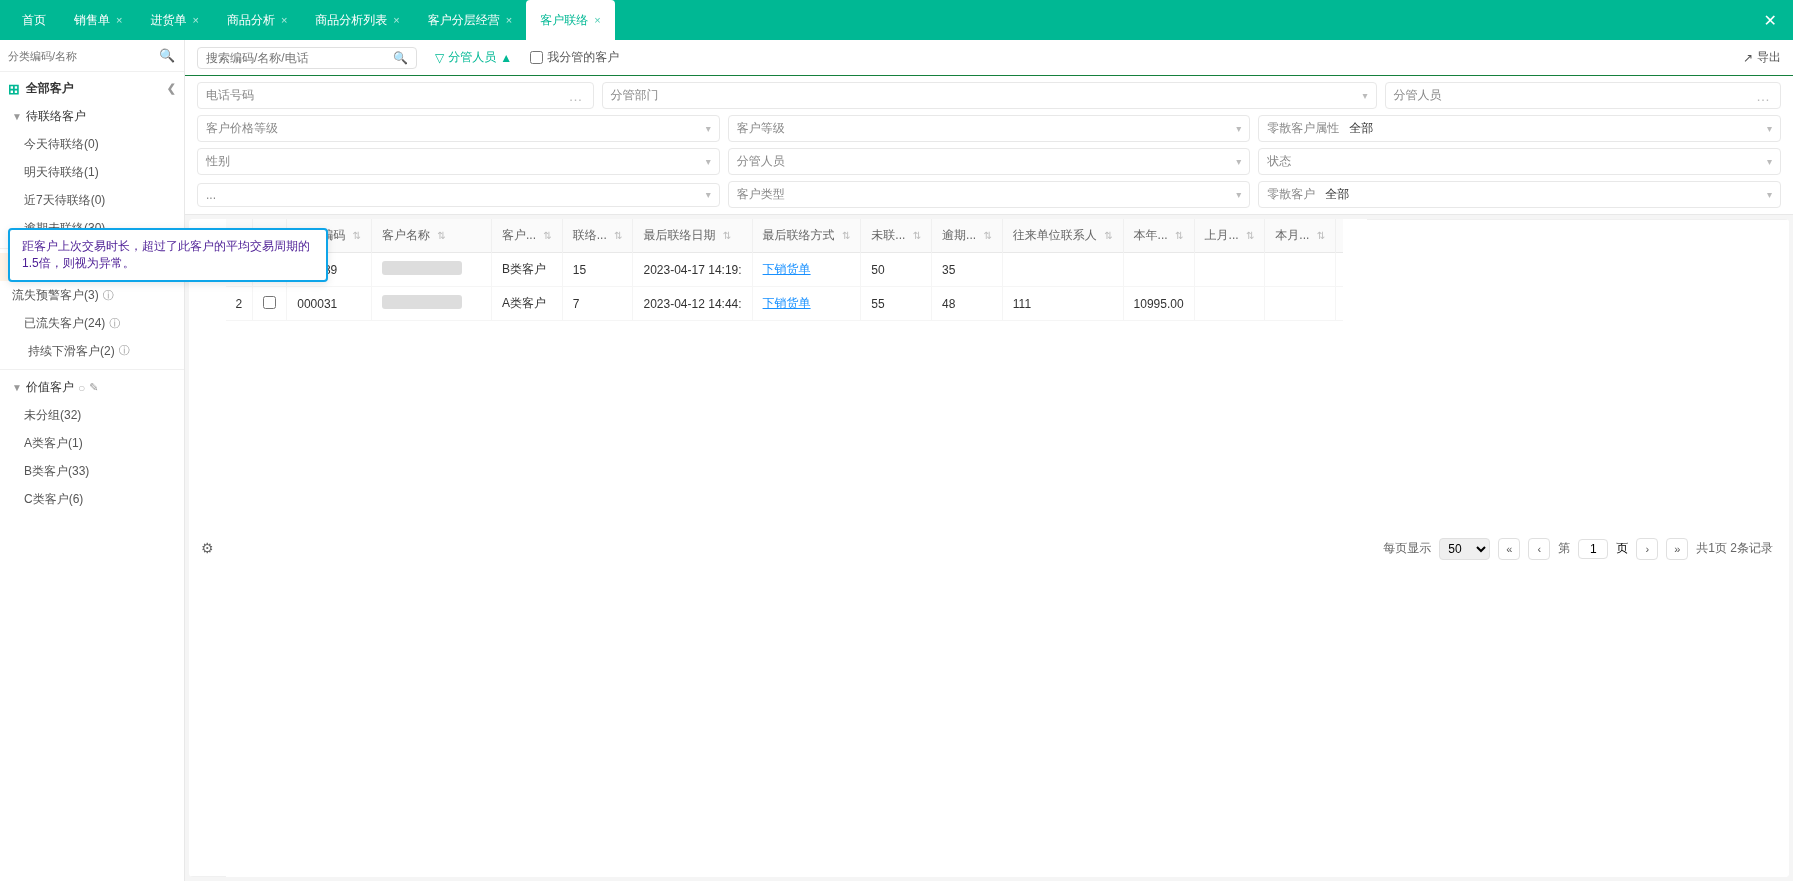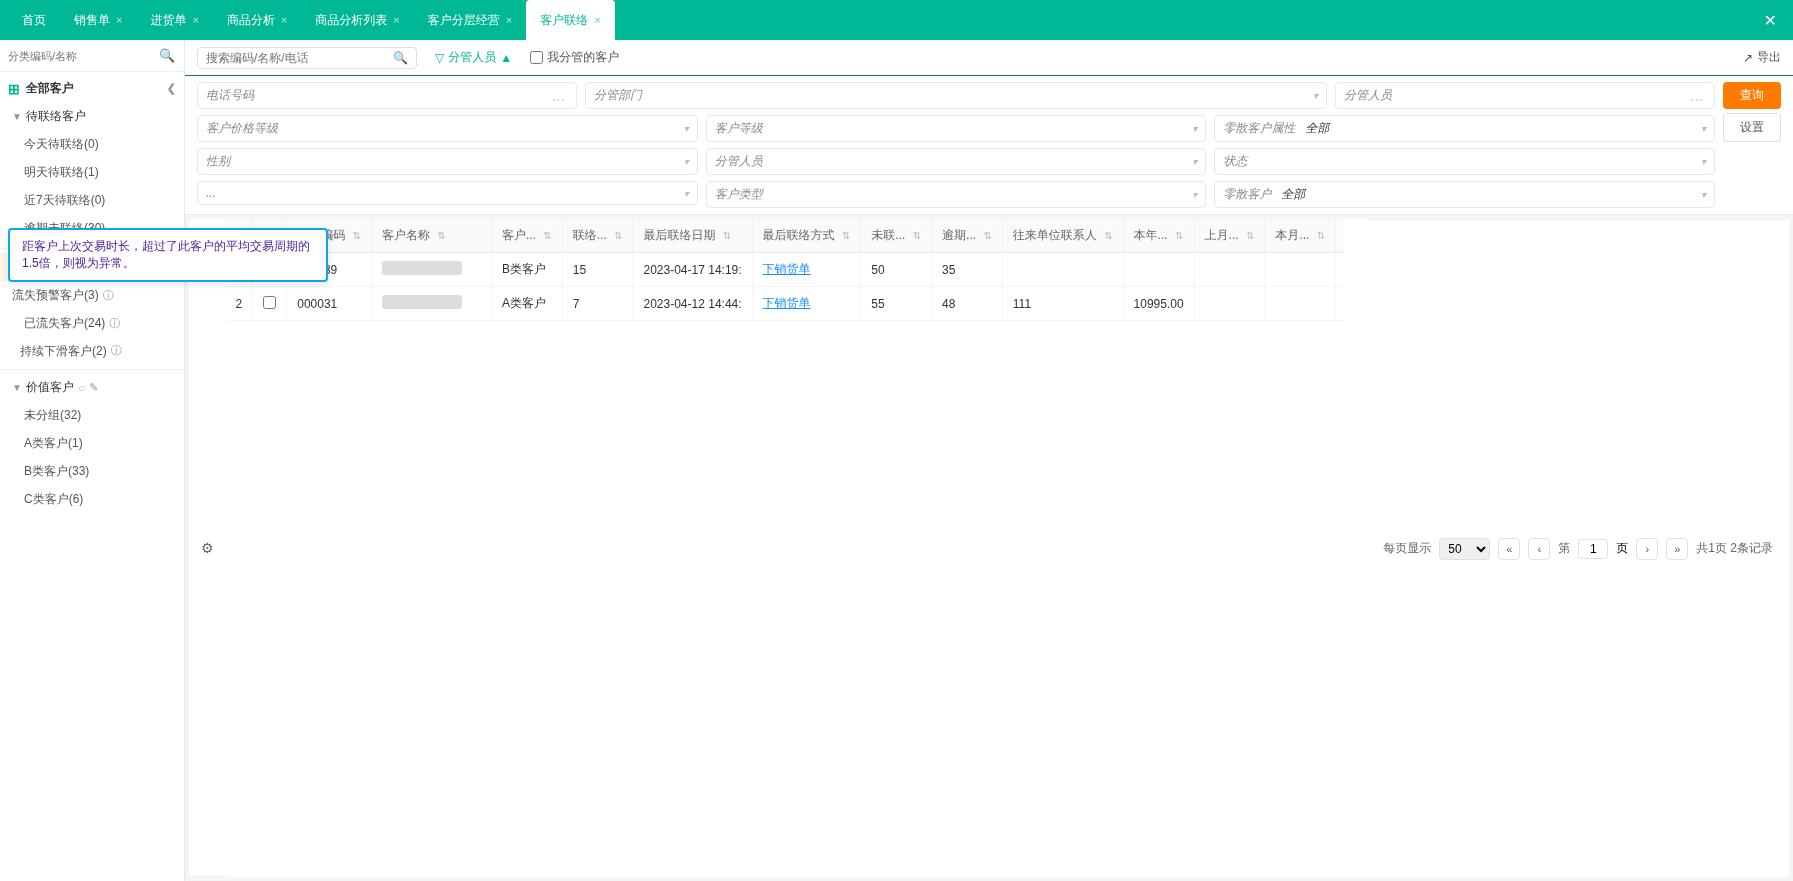--- a/index.html
+++ b/index.html
@@ -195,24 +195,23 @@
     }
 
     
     .filter-grid {
       background: #fff;
       border-bottom: 1px solid #e8e8e8;
       padding: 6px 12px;
     }
     .filter-row {
       display: flex;
-      align-items: flex-start;
+      align-items: center;
       gap: 8px;
       margin-bottom: 6px;
-      font-style: italic;
     }
     .filter-row:last-child { margin-bottom: 0; }
     .filter-field {
       display: flex;
       align-items: center;
       flex: 1;
       min-width: 0;
       border: 1px solid #e8e8e8;
       border-radius: 4px;
       padding: 4px 8px;
@@ -449,21 +448,21 @@
         <span style="color:#999;font-size:11px;">ⓘ</span>
       </div>
       <div class="sidebar-item" style="padding-left:12px;display:flex;align-items:center;gap:4px;">
         <span>流失预警客户(3)</span>
         <span style="color:#999;font-size:11px;">ⓘ</span>
       </div>
       <div class="sidebar-item" style="display:flex;align-items:center;gap:4px;">
         <span>已流失客户(24)</span>
         <span style="color:#999;font-size:11px;">ⓘ</span>
       </div>
-      <div class="sidebar-item" style="padding-left:20px;display:flex;align-items:flex-start;gap:4px;">
+      <div class="sidebar-item" style="padding-left:28px;display:flex;align-items:flex-start;gap:4px;">
         <span>持续下滑客户(2)</span>
         <span style="color:#999;font-size:11px;">ⓘ</span>
       </div>
 
       <div class="sidebar-group-divider"></div>
 
       <div class="sidebar-value-customer">
         <span class="arrow">▼</span>
         <span>价值客户</span>
         <span style="margin-left:4px;color:#bbb;">○</span>
@@ -556,24 +555,20 @@
             <div class="filter-field">
               <label>客户类型</label>
               <span class="dropdown-icon">▾</span>
             </div>
             <div class="filter-field">
               <label>零散客户</label>
               <span style="margin-left:4px;font-size:12px;color:#333;">全部</span>
               <span class="dropdown-icon">▾</span>
             </div>
           </div>
-        </div>
-        <div class="filter-btn-group">
-          <button class="btn-query">查询</button>
-          <button class="btn-settings">设置</button>
         </div>
       </div>
     </div>
 
     <div class="table-area">
       <div class="table-toolbar">
         <span class="settings-icon">⚙</span>
       </div>
       <div class="table-scroll-wrapper">
         <table class="data-table">

